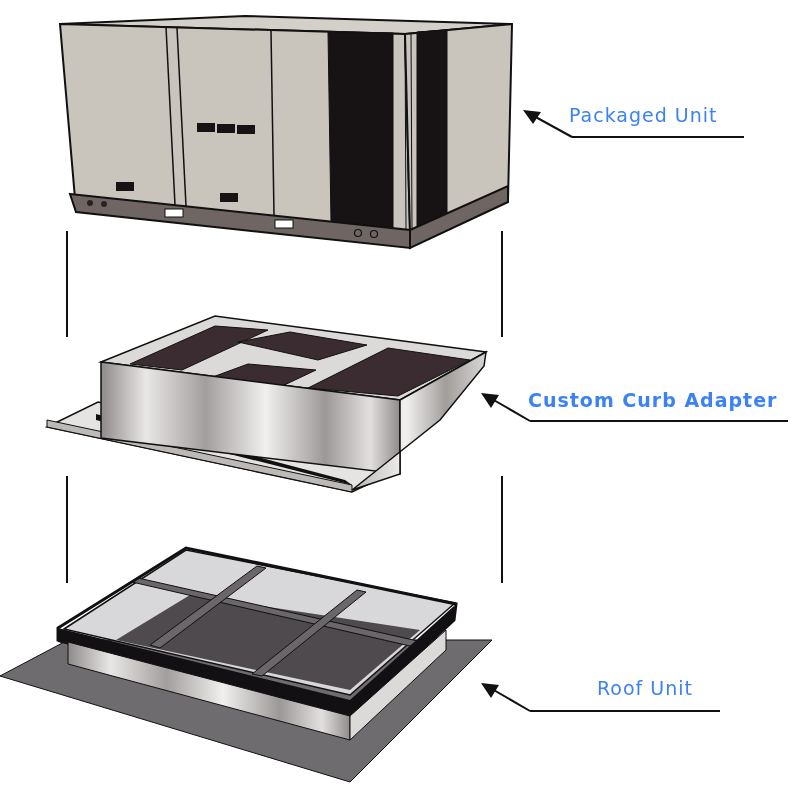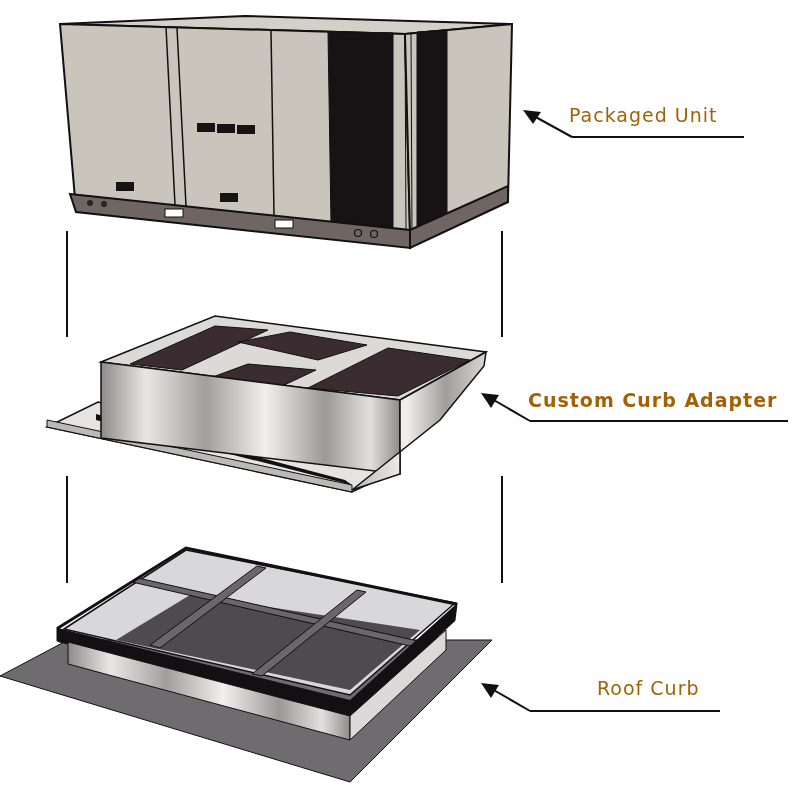--- a/index.html
+++ b/index.html
@@ -3,21 +3,21 @@
   <meta charset="utf-8">
   <style>
     html, body { margin: 0; padding: 0; background: #ffffff; }
     body { width: 800px; height: 800px; overflow: hidden; position: relative; font-family: "DejaVu Sans", "Liberation Sans", sans-serif; }
     svg { position: absolute; left: 0; top: 0; }
     .label {
       position: absolute;
       font-family: "DejaVu Sans", "Liberation Sans", sans-serif;
       font-size: 19px;
       letter-spacing: 1px;
-      color: #a16207;
+      color: #3b82f6;
       white-space: nowrap;
     }
   </style>
 </head>
 <body>
 
 <svg width="800" height="800" viewBox="0 0 800 800">
   <defs>
     <linearGradient id="metal" x1="0" y1="0" x2="1" y2="0">
       <stop offset="0" stop-color="#8e8a89"></stop>
@@ -129,13 +129,13 @@
   </g>
   <g>
     <polyline points="530,711 720,711" fill="none" stroke="#111" stroke-width="2"></polyline>
     <line x1="530" y1="711" x2="492" y2="689" stroke="#111" stroke-width="2"></line>
     <polygon points="481,683 499,685 491,698" fill="#111"></polygon>
   </g>
 </svg>
 
 <div class="label" style="left:569px; top:104px;">Packaged Unit</div>
 <div class="label" style="left:528px; top:389px;font-weight:bold;">Custom Curb Adapter</div>
-<div class="label" style="left:597px; top:677px;">Roof Curb</div>
+<div class="label" style="left:597px; top:677px;">Roof Unit</div>
 
 </body></html>

